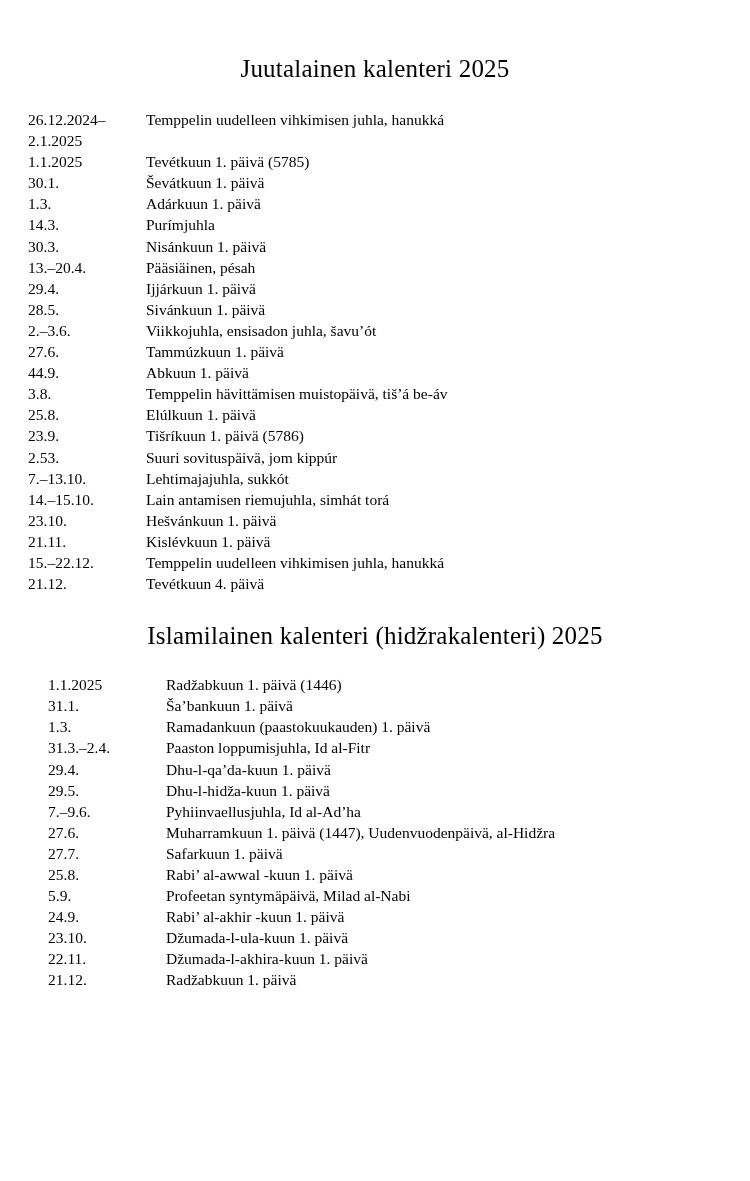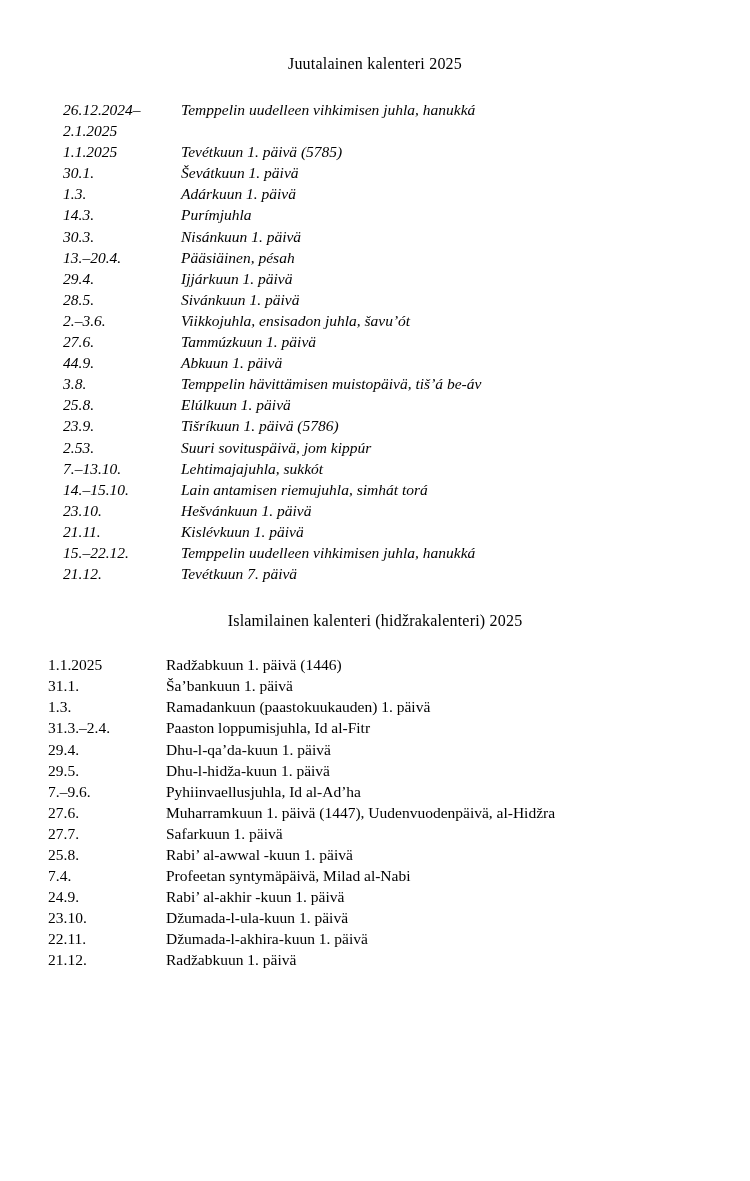--- a/index.html
+++ b/index.html
@@ -19,42 +19,41 @@
     width: 750px;
     height: 1181px;
     box-sizing: border-box;
     padding: 0;
   }
   .section {
     width: 100%;
   }
   .section-title {
     text-align: center;
-    font-size: 16px;
+    font-size: 25px;
     font-weight: normal;
     letter-spacing: 0.2px;
   }
   .title-1 {
     margin: 0;
     padding-top: 55px;
     padding-bottom: 0;
   }
   .title-2 {
     margin: 0;
     padding-top: 28px;
     padding-bottom: 0;
   }
   table.cal {
     border-collapse: collapse;
     margin: 0;
   }
   .table-wrap-1 {
-    padding-left: 63px;
+    padding-left: 28px;
     padding-top: 26px;
-    font-style: italic;
   }
   .table-wrap-2 {
     padding-left: 48px;
     padding-top: 24px;
   }
   table.cal td {
     font-size: 15.5px;
     line-height: 21.1px;
     vertical-align: top;
     padding: 0;
@@ -164,21 +163,21 @@
           <tr>
             <td class="date-cell">21.11.</td>
             <td class="desc-cell">Kislévkuun 1. päivä</td>
           </tr>
           <tr>
             <td class="date-cell">15.–22.12.</td>
             <td class="desc-cell">Temppelin uudelleen vihkimisen juhla, hanukká</td>
           </tr>
           <tr>
             <td class="date-cell">21.12.</td>
-            <td class="desc-cell">Tevétkuun 7. päivä</td>
+            <td class="desc-cell">Tevétkuun 4. päivä</td>
           </tr>
         </tbody>
       </table>
     </div>
   </div>
 
   <div class="section">
     <h1 class="section-title title-2">Islamilainen kalenteri (hidžrakalenteri) 2025</h1>
     <div class="table-wrap-2">
       <table class="cal">
@@ -217,21 +216,21 @@
           </tr>
           <tr>
             <td class="date-cell">27.7.</td>
             <td class="desc-cell">Safarkuun 1. päivä</td>
           </tr>
           <tr>
             <td class="date-cell">25.8.</td>
             <td class="desc-cell">Rabi’ al-awwal -kuun 1. päivä</td>
           </tr>
           <tr>
-            <td class="date-cell">7.4.</td>
+            <td class="date-cell">5.9.</td>
             <td class="desc-cell">Profeetan syntymäpäivä, Milad al-Nabi</td>
           </tr>
           <tr>
             <td class="date-cell">24.9.</td>
             <td class="desc-cell">Rabi’ al-akhir -kuun 1. päivä</td>
           </tr>
           <tr>
             <td class="date-cell">23.10.</td>
             <td class="desc-cell">Džumada-l-ula-kuun 1. päivä</td>
           </tr>

